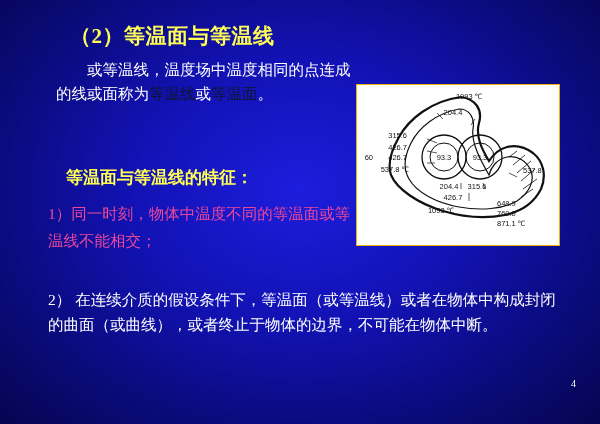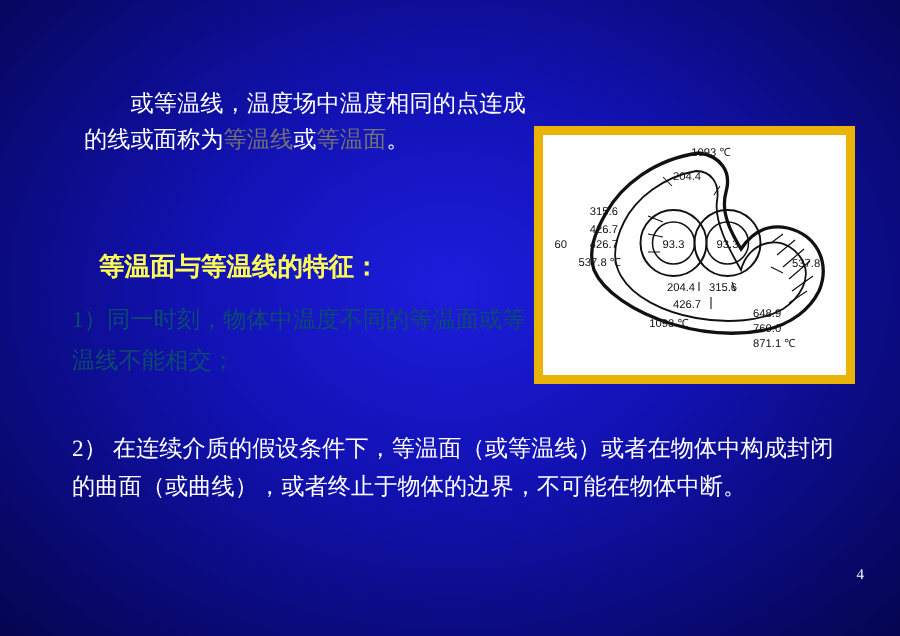--- a/index.html
+++ b/index.html
@@ -18,46 +18,46 @@
     letter-spacing:0.5px;
     font-family:"Liberation Serif", serif;
     white-space:nowrap;
   }
 
   .para1{
     position:absolute;left:56px;top:58px;width:300px;
     font-size:15.5px;line-height:1.55;color:#ffffff;
     font-family:"Liberation Serif", serif;
   }
-  .para1 .hl{color:#737373;}
+  .para1 .hl{color:#0f172a;}
   .indent{display:inline-block;width:2em;}
 
   .feat{
     position:absolute;left:66px;top:166px;
     font-size:17px;color:#ffff55;font-weight:bold;
     font-family:"Liberation Serif", serif;
     white-space:nowrap;
   }
 
   .item1{
     position:absolute;left:48px;top:200px;width:310px;
-    font-size:15.5px;line-height:1.75;color:#0c4a6e;
+    font-size:15.5px;line-height:1.75;color:#ec4899;
     font-family:"Liberation Serif", serif;
   }
 
   .item2{
     position:absolute;left:48px;top:288px;width:512px;
     font-size:15.5px;line-height:1.6;color:#ffffff;
     font-family:"Liberation Serif", serif;
   }
 
   
   .figure{
     position:absolute;left:356px;top:84px;width:202px;height:160px;
-    background:#ffffff;border:6px solid #eab308;
+    background:#ffffff;border:1px solid #eab308;
     overflow:hidden;
   }
   .figure svg{display:block;}
 
   .pagenum{
     position:absolute;right:24px;top:378px;
     font-size:10px;color:#ffffff;
     font-family:"Liberation Serif", serif;
   }
   .watermark{
@@ -65,20 +65,21 @@
     font-size:13px;color:#c8c8e6;
     font-family:"Liberation Sans", sans-serif;
   }
   .watermark .zh{font-weight:bold;color:#dcdcf0;}
 </style>
 </head>
 <body>
 
 <div class="slide">
 
+  <div class="title">（2）等温面与等温线</div>
 
   <div class="para1">
     <span class="indent"></span><span>或等温线，温度场中温度相同的点连成的线或面称为</span><span class="hl">等温线</span><span>或</span><span class="hl">等温面</span><span>。</span>
   </div>
 
   <div class="feat">等温面与等温线的特征：</div>
 
   <div class="item1">1）同一时刻，物体中温度不同的等温面或等温线不能相交；</div>
 
   <div class="item2">2） 在连续介质的假设条件下，等温面（或等温线）或者在物体中构成封闭的曲面（或曲线），或者终止于物体的边界，不可能在物体中断。</div>

